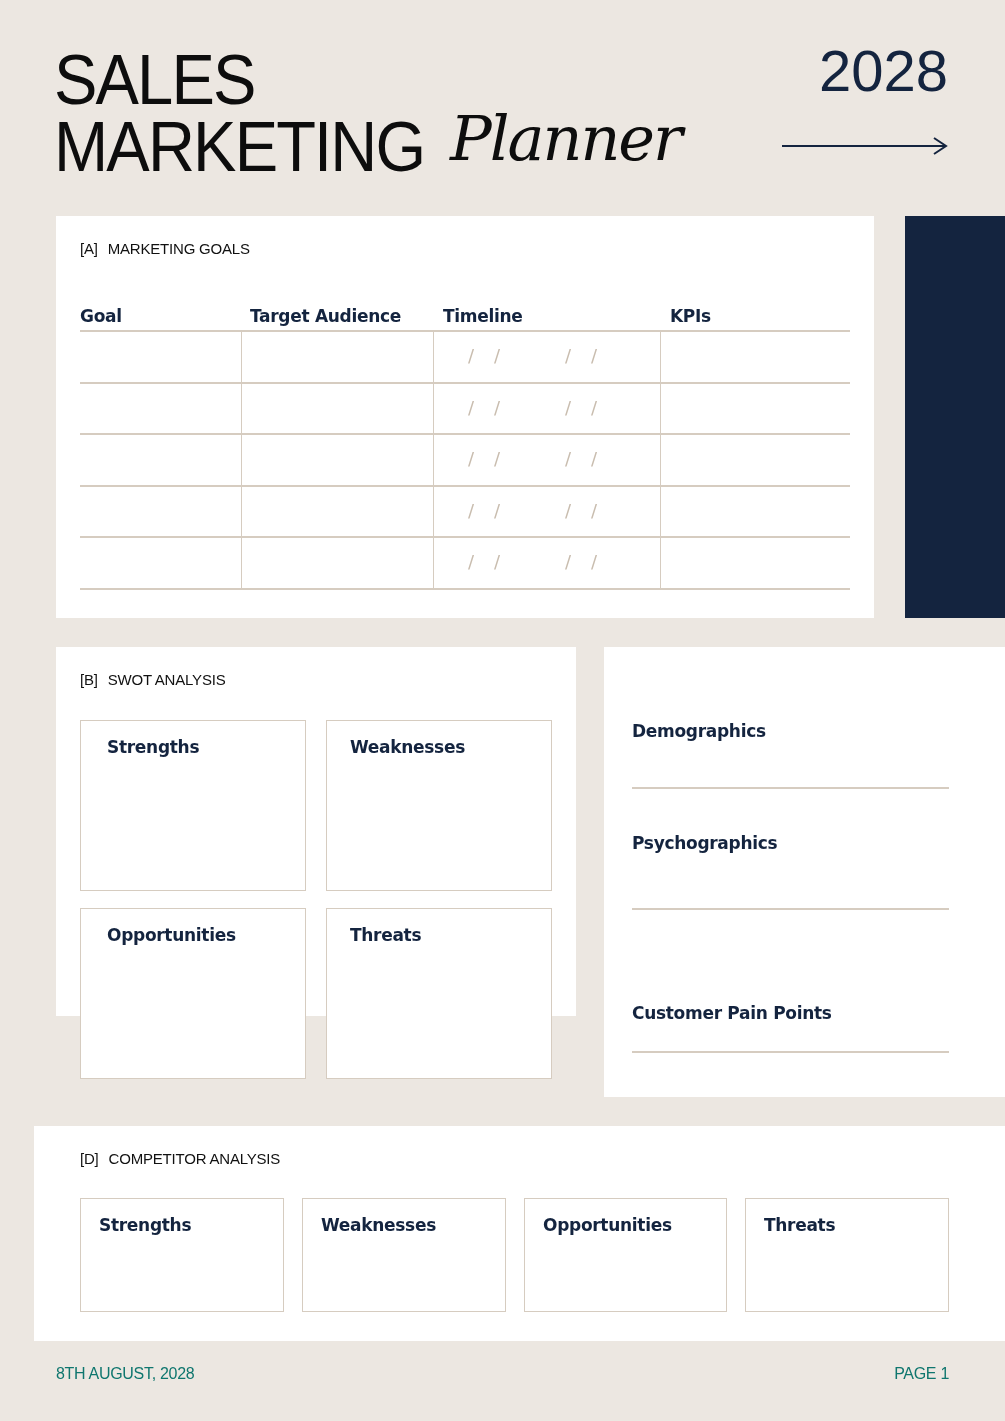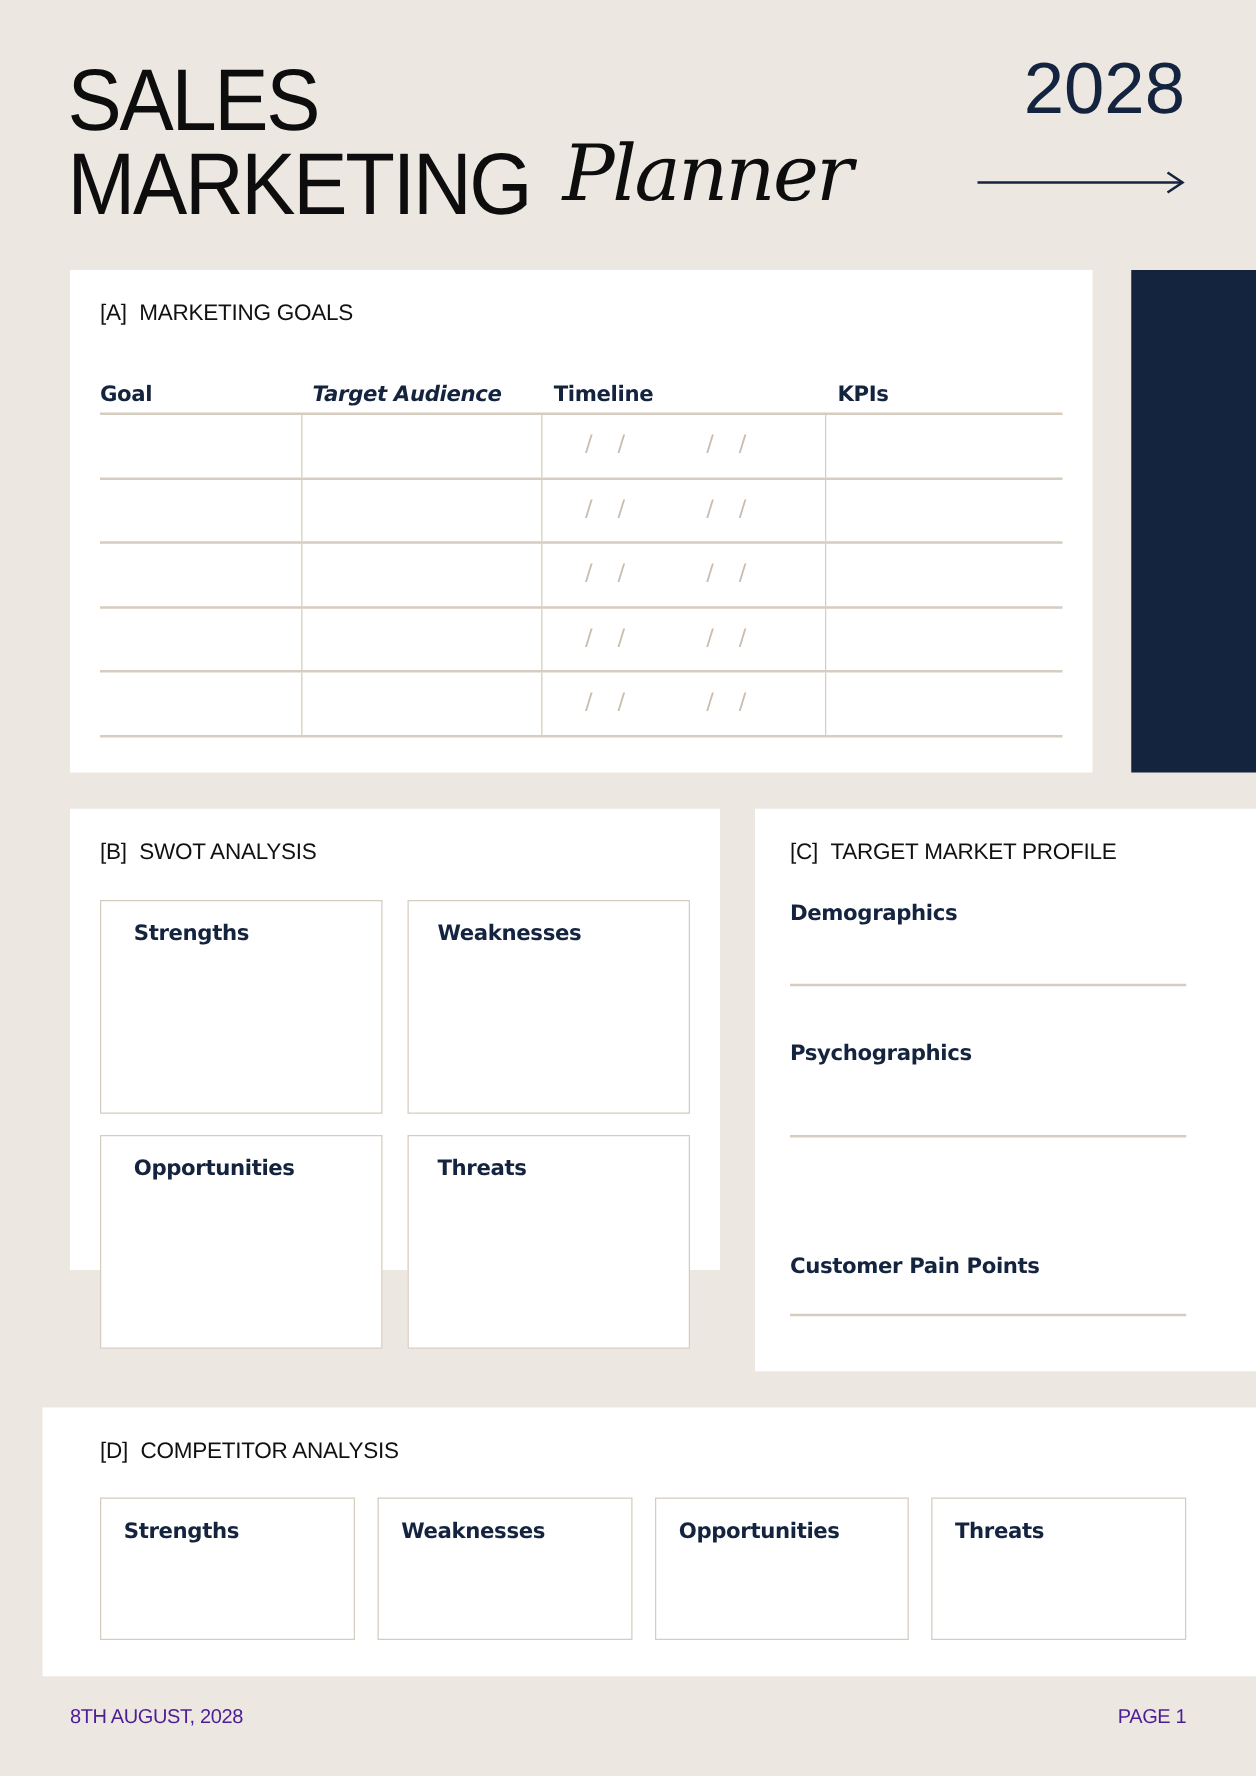--- a/index.html
+++ b/index.html
@@ -56,21 +56,21 @@
     .panel { position: absolute; background: #ffffff; }
     .panel-a { left: 56px; top: 216px; width: 818px; height: 402px; }
     .navy-block { position: absolute; left: 905px; top: 216px; width: 100px; height: 402px; background: #14243F; }
     .panel-b { left: 56px; top: 647px; width: 520px; height: 369px; text-align: right; }
     .panel-c { left: 604px; top: 647px; width: 401px; height: 450px; }
     .panel-d { left: 34px; top: 1126px; width: 971px; height: 215px; }
 
     .section-title {
       position: absolute;
       font-family: "Liberation Sans", sans-serif;
-      font-size: 18px;
+      font-size: 15px;
       color: #111;
       white-space: nowrap;
       letter-spacing: -0.2px;
     }
     .section-title .tag { margin-right: 10px; }
 
     .bold-label {
       font-family: "DejaVu Sans", sans-serif;
       font-weight: bold;
       font-size: 17px;
@@ -145,21 +145,21 @@
       border: 1.5px solid #D6CCC0;
     }
     .comp-box .bold-label { position: absolute; left: 18px; top: 16px; }
 
     
     .footer-text {
       position: absolute;
       top: 1365px;
       font-family: "Liberation Sans", sans-serif;
       font-size: 16px;
-      color: #4c1d95;
+      color: #0f766e;
       letter-spacing: -0.3px;
       white-space: nowrap;
     }
   </style>
 </head>
 <body>
 
 <div class="title-line title-sales">SALES</div>
 <div class="title-line title-marketing">MARKETING</div>
 <div class="title-script">Planner</div>
@@ -169,21 +169,21 @@
   <polyline points="154,3 166,11 154,19" fill="none" stroke="#14243F" stroke-width="2"></polyline>
 </svg>
 
 <div class="panel panel-a">
   <div class="section-title" style="left:24px; top:24px;">
     <span class="tag">[A]</span><span>MARKETING GOALS</span>
   </div>
 
   <div class="goals-table">
     <div class="th bold-label" style="left:0;">Goal</div>
-    <div class="th bold-label" style="left:170px;font-style:italic;">Target Audience</div>
+    <div class="th bold-label" style="left:170px;">Target Audience</div>
     <div class="th bold-label" style="left:363px;">Timeline</div>
     <div class="th bold-label" style="left:590px;">KPIs</div>
 
     <div class="tbody">
       <div class="tr">
         <div class="td col-goal"></div>
         <div class="td col-audience"></div>
         <div class="td col-timeline">
           <span class="date-slash" style="left:34px;">/</span>
           <span class="date-slash" style="left:60px;">/</span>
@@ -254,23 +254,20 @@
   </div>
   <div class="swot-box" style="left:24px; top:261px; width:226px; height:171px;">
     <span class="bold-label">Opportunities</span>
   </div>
   <div class="swot-box" style="left:270px; top:261px; width:226px; height:171px;">
     <span class="bold-label" style="left:23px;">Threats</span>
   </div>
 </div>
 
 <div class="panel panel-c">
-  <div class="section-title" style="left:28px; top:24px;">
-    <span class="tag">[C]</span><span>TARGET MARKET PROFILE</span>
-  </div>
   <div class="profile-item" style="top:70px; height:72px;">
     <span class="bold-label" style="top:4px;">Demographics</span>
   </div>
   <div class="profile-item" style="top:142px; height:97px;margin-top:24px;">
     <span class="bold-label" style="top:20px;">Psychographics</span>
   </div>
   <div class="profile-item" style="top:336px; height:70px;">
     <span class="bold-label" style="top:20px;">Customer Pain Points</span>
   </div>
 </div>

